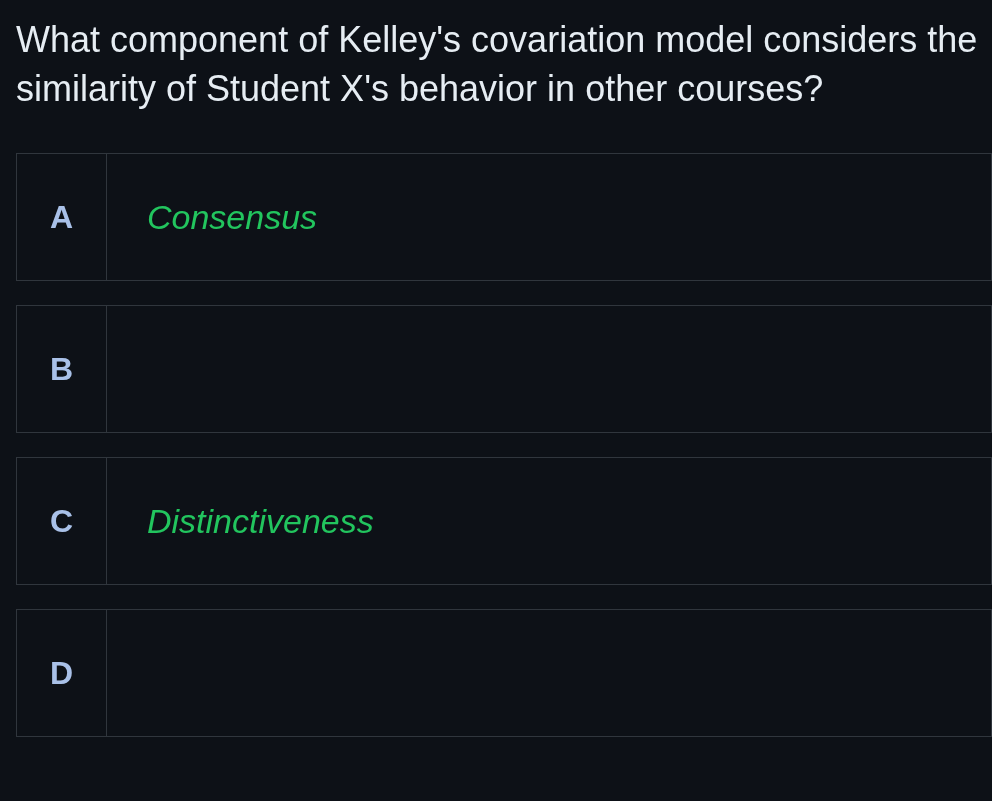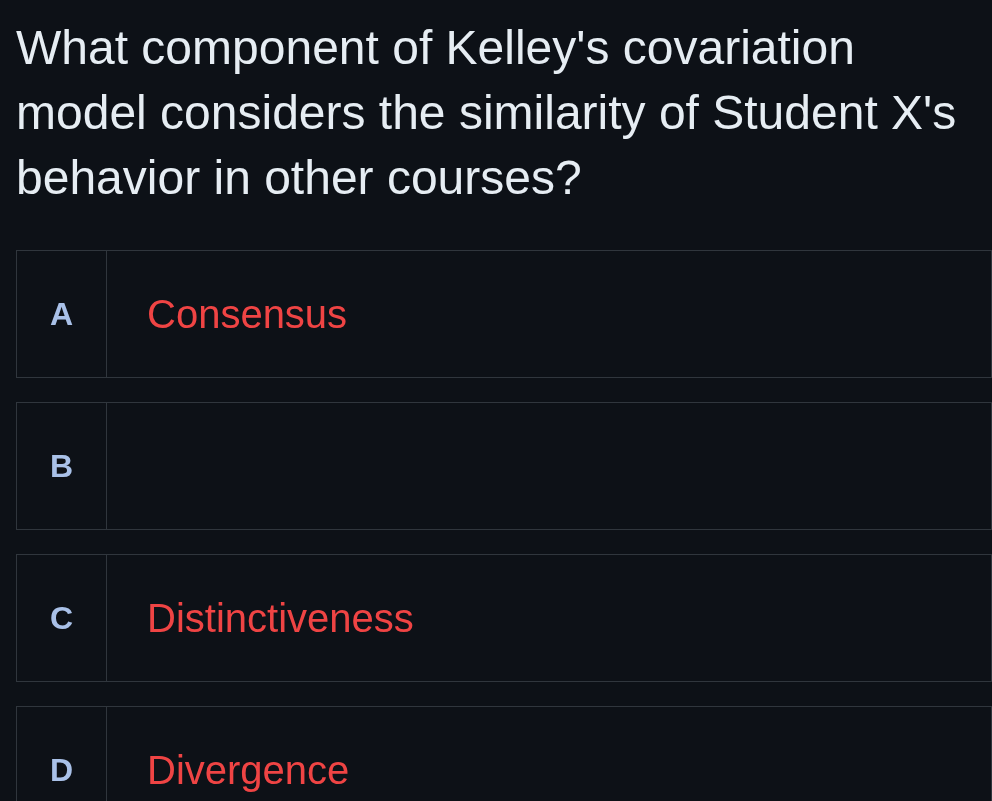--- a/index.html
+++ b/index.html
@@ -12,21 +12,21 @@
       background-color: #0d1117;
       color: #e6edf3;
       font-family: -apple-system, BlinkMacSystemFont, "Segoe UI", Helvetica, Arial, sans-serif;
       width: 992px;
       height: 801px;
       padding: 16px 0 0 16px;
       overflow: hidden;
     }
     
     .question-text {
-      font-size: 48px;
+      font-size: 36px;
       line-height: 1.35;
       color: #e6edf3;
       margin-bottom: 40px;
       font-weight: 400;
     }
     
     .options-container {
       display: flex;
       flex-direction: column;
       gap: 24px;
@@ -50,23 +50,24 @@
       font-weight: 600;
       color: #a9c1e8;
       border-right: 1px solid #30363d;
       flex-shrink: 0;
     }
     
     .option-text {
       display: flex;
       align-items: center;
       padding-left: 40px;
-      font-size: 40px;
-      color: #ef4444;
+      font-size: 34px;
+      color: #22c55e;
       font-weight: 400;
+      font-style: italic;
     }
   </style>
 </head>
 <body>
 
 <div class="question-text">What component of Kelley's covariation model considers the similarity of Student X's behavior in other courses?</div>
 
 <div class="options-container">
 
   <div class="option">
@@ -78,16 +79,15 @@
     <div class="option-letter">B</div>
   </div>
 
   <div class="option">
     <div class="option-letter">C</div>
     <div class="option-text">Distinctiveness</div>
   </div>
 
   <div class="option">
     <div class="option-letter">D</div>
-    <div class="option-text">Divergence</div>
   </div>
 
 </div>
 
 </body></html>

